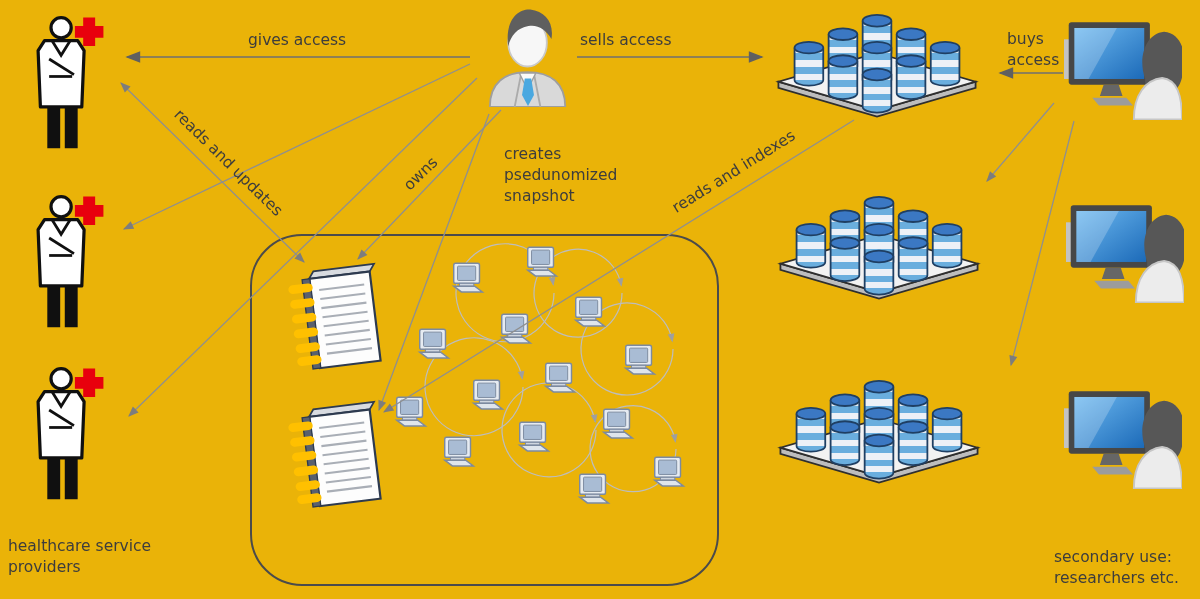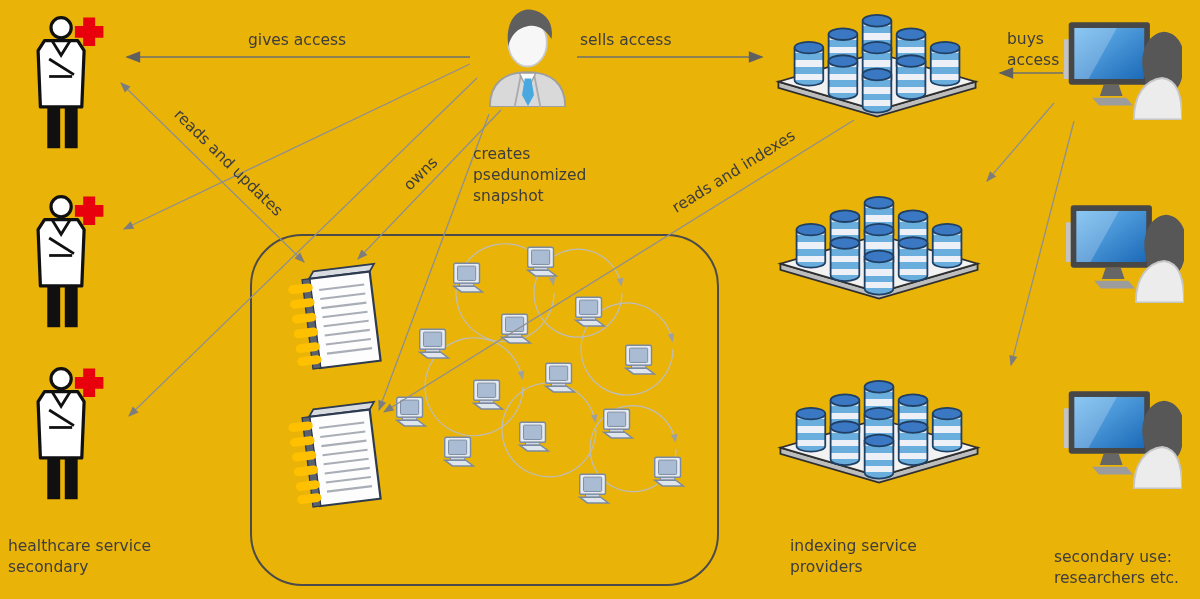--- a/index.html
+++ b/index.html
@@ -228,21 +228,20 @@
       <line x1="489" y1="114" x2="379" y2="410" stroke="#8f8f8f" stroke-width="1.3" marker-end="url(#ah)"></line>
       <line x1="854" y1="120" x2="384" y2="412" stroke="#8f8f8f" stroke-width="1.3" marker-end="url(#ah)"></line>
       <line x1="1054" y1="103" x2="987" y2="181" stroke="#8f8f8f" stroke-width="1.3" marker-end="url(#ah)"></line>
       <line x1="1074" y1="121" x2="1011" y2="365" stroke="#8f8f8f" stroke-width="1.3" marker-end="url(#ah)"></line>
     </g>
   </svg>
 
   <div class="lbl" style="left:248px;top:30px">gives access</div>
   <div class="lbl" style="left:580px;top:30px">sells access</div>
   <div class="lbl" style="left:1007px;top:29px;width:62px">buys access</div>
-  <div class="lbl" style="left:473px;top:144px;width:175px">creates psedunomized snapshot</div>
+  <div class="lbl" style="left:504px;top:144px;width:175px">creates psedunomized snapshot</div>
   <div class="lbl rot" style="left:228px;top:163px;transform:translate(-50%,-50%) rotate(44.5deg)">reads and updates</div>
   <div class="lbl rot" style="left:421px;top:174px;transform:translate(-50%,-50%) rotate(-44deg)">owns</div>
   <div class="lbl rot" style="left:734px;top:172px;transform:translate(-50%,-50%) rotate(-32deg)">reads and indexes</div>
-  <div class="lbl" style="left:8px;top:536px;width:180px">healthcare service secondary</div>
-  <div class="lbl" style="left:790px;top:536px;width:160px">indexing service providers</div>
+  <div class="lbl" style="left:8px;top:536px;width:180px">healthcare service providers</div>
   <div class="lbl" style="left:1054px;top:547px;width:145px">secondary use: researchers etc.</div>
 
 </div>
 
 </body></html>

